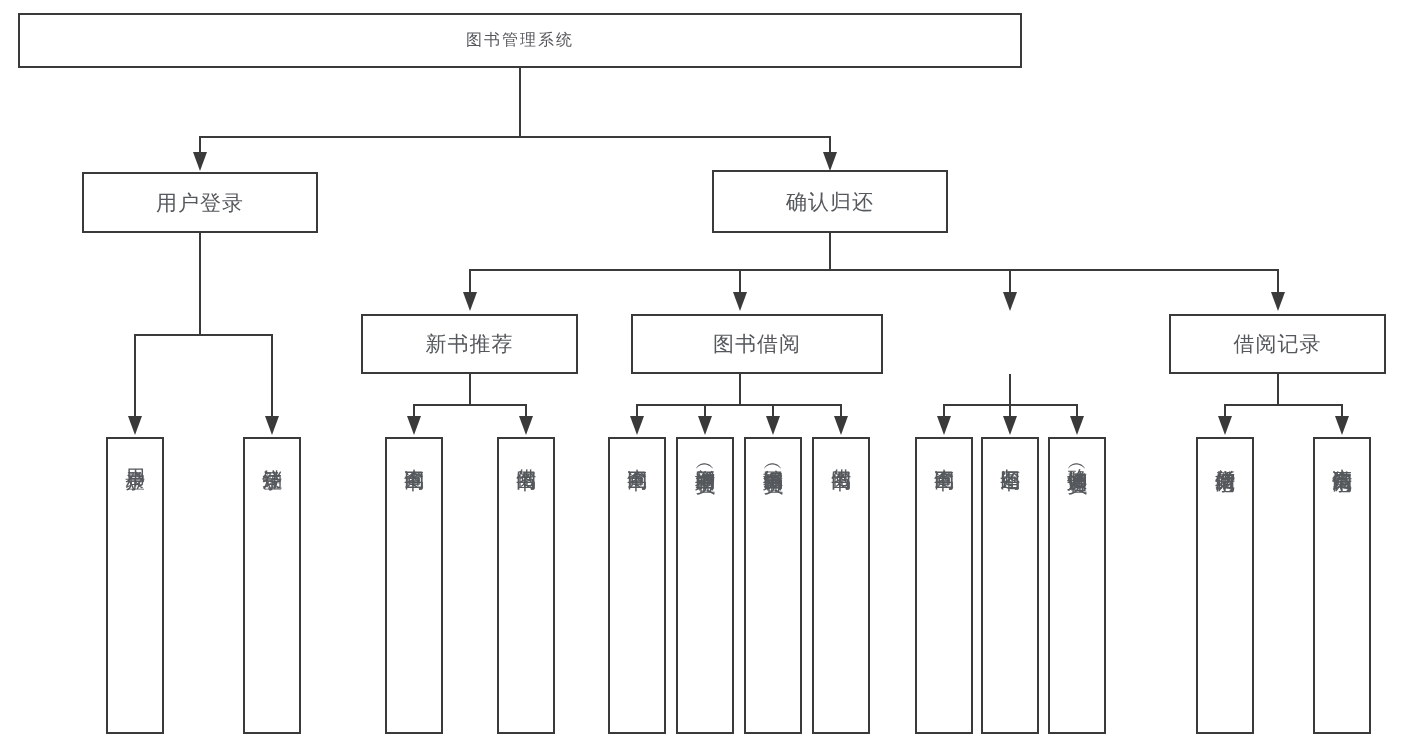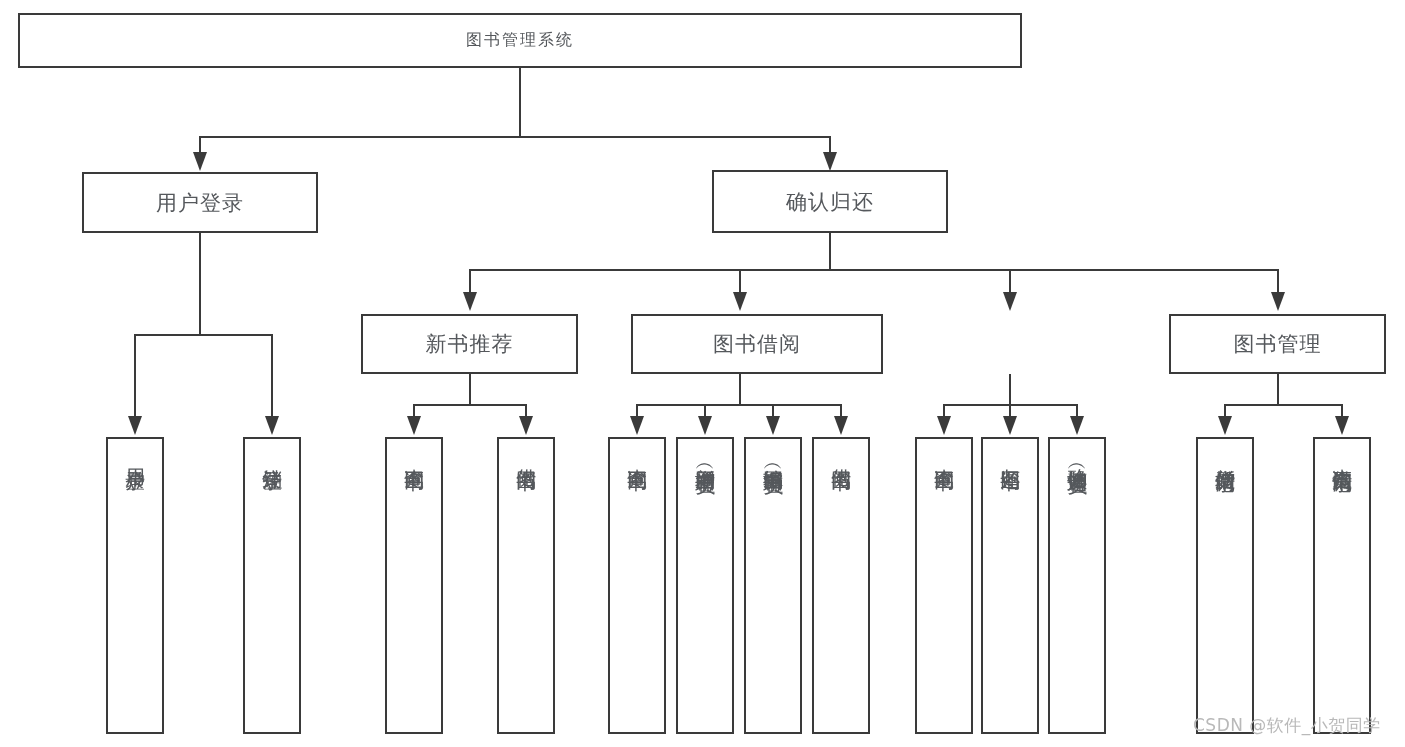--- a/index.html
+++ b/index.html
@@ -90,21 +90,21 @@
   <div class="ln vln" style="left:1277px;top:269px;width:2px;height:28px;"></div>
   <div class="arw" style="left:1271px;top:292px;"></div>
 
   <div class="node h" style="left:361px;top:314px;width:217px;height:60px;">
     <span>新书推荐</span>
   </div>
   <div class="node h" style="left:631px;top:314px;width:252px;height:60px;">
     <span>图书借阅</span>
   </div>
   <div class="node h" style="left:1169px;top:314px;width:217px;height:60px;">
-    <span>图书管理</span>
+    <span>借阅记录</span>
   </div>
 
   <div class="ln vln" style="left:469px;top:374px;width:2px;height:32px;"></div>
   <div class="ln hln" style="left:413px;top:404px;width:114px;height:2px;"></div>
   <div class="ln vln" style="left:413px;top:404px;width:2px;height:16px;"></div>
   <div class="arw" style="left:407px;top:416px;"></div>
   <div class="ln vln" style="left:525px;top:404px;width:2px;height:16px;"></div>
   <div class="arw" style="left:519px;top:416px;"></div>
 
   <div class="ln vln" style="left:739px;top:374px;width:2px;height:32px;"></div>
@@ -171,14 +171,13 @@
     <span class="vtext">确认归还（管理员）</span>
   </div>
 
   <div class="node leaf" style="left:1196px;top:437px;width:58px;height:297px;">
     <span class="vtext">新增借阅记录</span>
   </div>
   <div class="node leaf" style="left:1313px;top:437px;width:58px;height:297px;">
     <span class="vtext">查询借阅记录</span>
   </div>
 
-  <div id="watermark">CSDN @软件_小贺同学</div>
 </div>
 
 </body></html>

